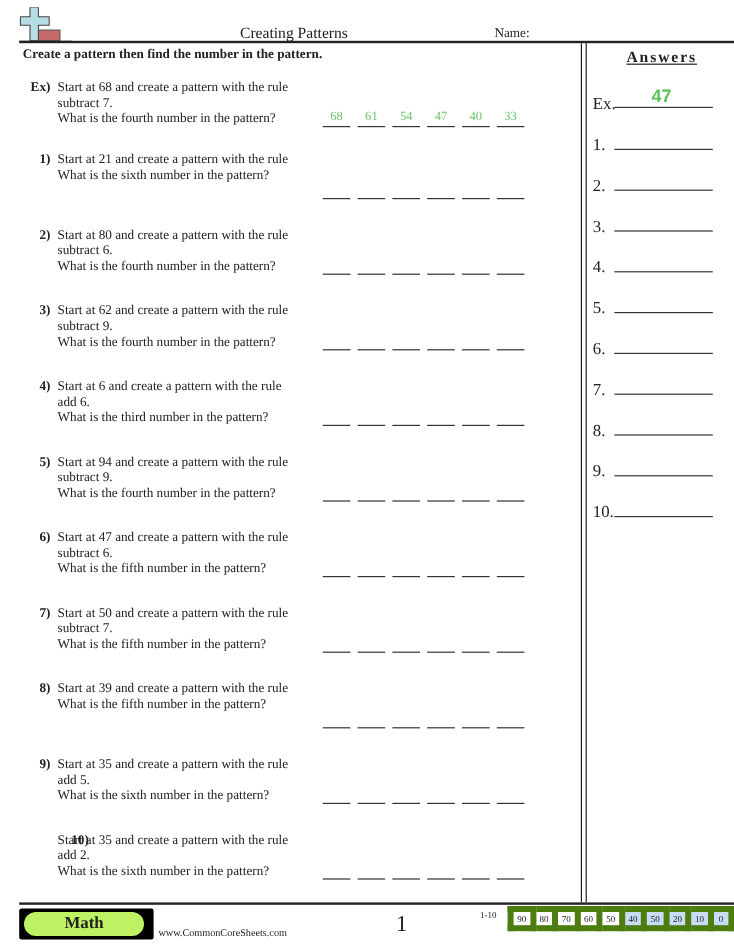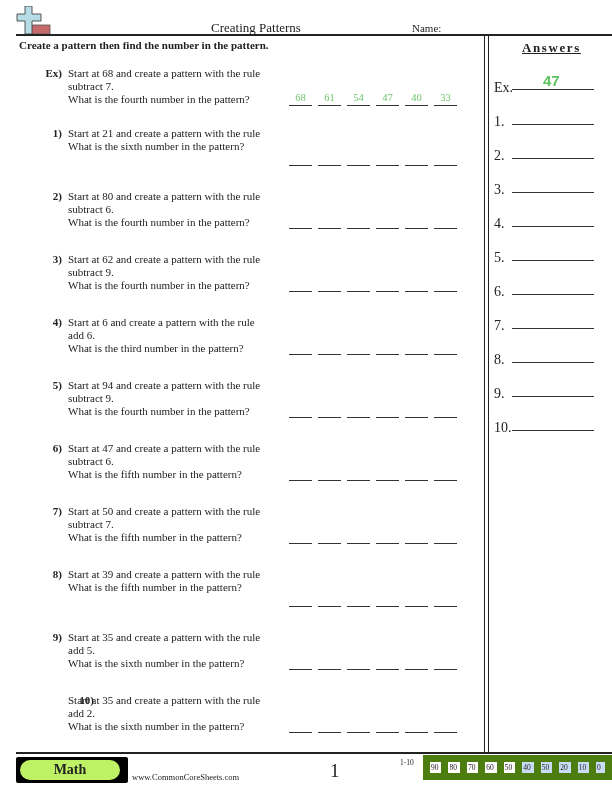--- a/index.html
+++ b/index.html
@@ -2,56 +2,56 @@
 <html><head>
 <meta charset="utf-8">
 <style>
   html, body { margin:0; padding:0; background:#fff; }
   body { width:612px; height:792px; position:relative; overflow:hidden;
          font-family:"Liberation Serif","DejaVu Serif",serif; color:#222; }
   .abs { position:absolute; }
 
   
   #logo { left:16px; top:6px; width:44px; height:29px; }
-  #title { left:200px; top:20px; font-size:13px;margin-left:11px; }
+  #title { left:200px; top:20px; font-size:13px; }
   #name-label { left:412px; top:22px; font-size:11px; }
   #header-rule { left:16px; top:34px; width:596px; height:2px; background:#222; }
   #instructions { left:19px; top:39px; font-size:11px; font-weight:bold; }
 
   
   #divider { left:484px; top:36px; width:3px; height:716px;
              border-left:1px solid #222; border-right:1px solid #222; }
 
   
   #answers-title { left:522px; top:40px; font-size:13px; font-weight:bold;
                    letter-spacing:1.6px; text-decoration:underline; }
   .ans-label { font-size:14px; left:494px; }
   .ans-line { left:512px; width:82px; height:0; border-bottom:1.5px solid #333; }
   #ex-answer { left:543px; top:72px; font-size:15px; font-weight:bold; color:#5bc35b;
                font-family:"Liberation Sans","DejaVu Sans",sans-serif; }
 
   
-  .problem { position:absolute; left:0; width:480px; height:60px;margin-left:20px; }
+  .problem { position:absolute; left:0; width:480px; height:60px; }
   .p-num { position:absolute; right:438px; top:0; font-size:11px; font-weight:bold; }
   .p-text { position:absolute; left:48px; top:0; font-size:11px; line-height:13px; width:220px; }
   .blanks { position:absolute; left:269px; top:24px; display:flex; gap:6px; }
   .blank { width:23px; height:14px; border-bottom:1.5px solid #333; position:relative;
            font-size:10.5px; text-align:center; color:#6cc46c; line-height:14px; }
 
   
   #footer-bar { left:16px; top:752px; width:596px; height:2px; background:#222; }
   #math-bar { left:16px; top:757px; width:112px; height:26px; background:#000; border-radius:2px; }
   #math-pill { left:20px; top:760px; width:100px; height:20px; background:#bef264;
                border-radius:10px; text-align:center; font-weight:bold; font-size:14px; line-height:20px; }
   #site { left:132px; top:772px; font-size:8.5px; }
   #page-num { left:330px; top:760px; font-size:19px; }
   #score-label { left:400px; top:758px; font-size:7.5px; }
   #score-table { left:423px; top:755px; border-collapse:collapse; }
-  #score-table td { border:7px solid #4d7c0f; width:14px; height:11px; font-size:7.5px;
-                    text-align:left; padding:0 1px; }
+  #score-table td { border:5px solid #4d7c0f; width:14px; height:11px; font-size:7.5px;
+                    text-align:center; padding:0 1px; }
   #score-table td.hi { background:#c8dcf4; }
 </style>
 </head>
 <body>
 
 <svg id="logo" class="abs" viewBox="0 0 44 29">
   <rect x="12" y="19" width="22" height="9" fill="#c46a6a" stroke="#555" stroke-width="0.8"></rect>
   <path d="M9 0 h7 v8 h9 v7 h-9 v13 h-7 v-13 h-8 v-7 h8 z" fill="#b6dde6" stroke="#444" stroke-width="0.9"></path>
   <line x1="0" y1="28.5" x2="44" y2="28.5" stroke="#222" stroke-width="1"></line>
 </svg>

